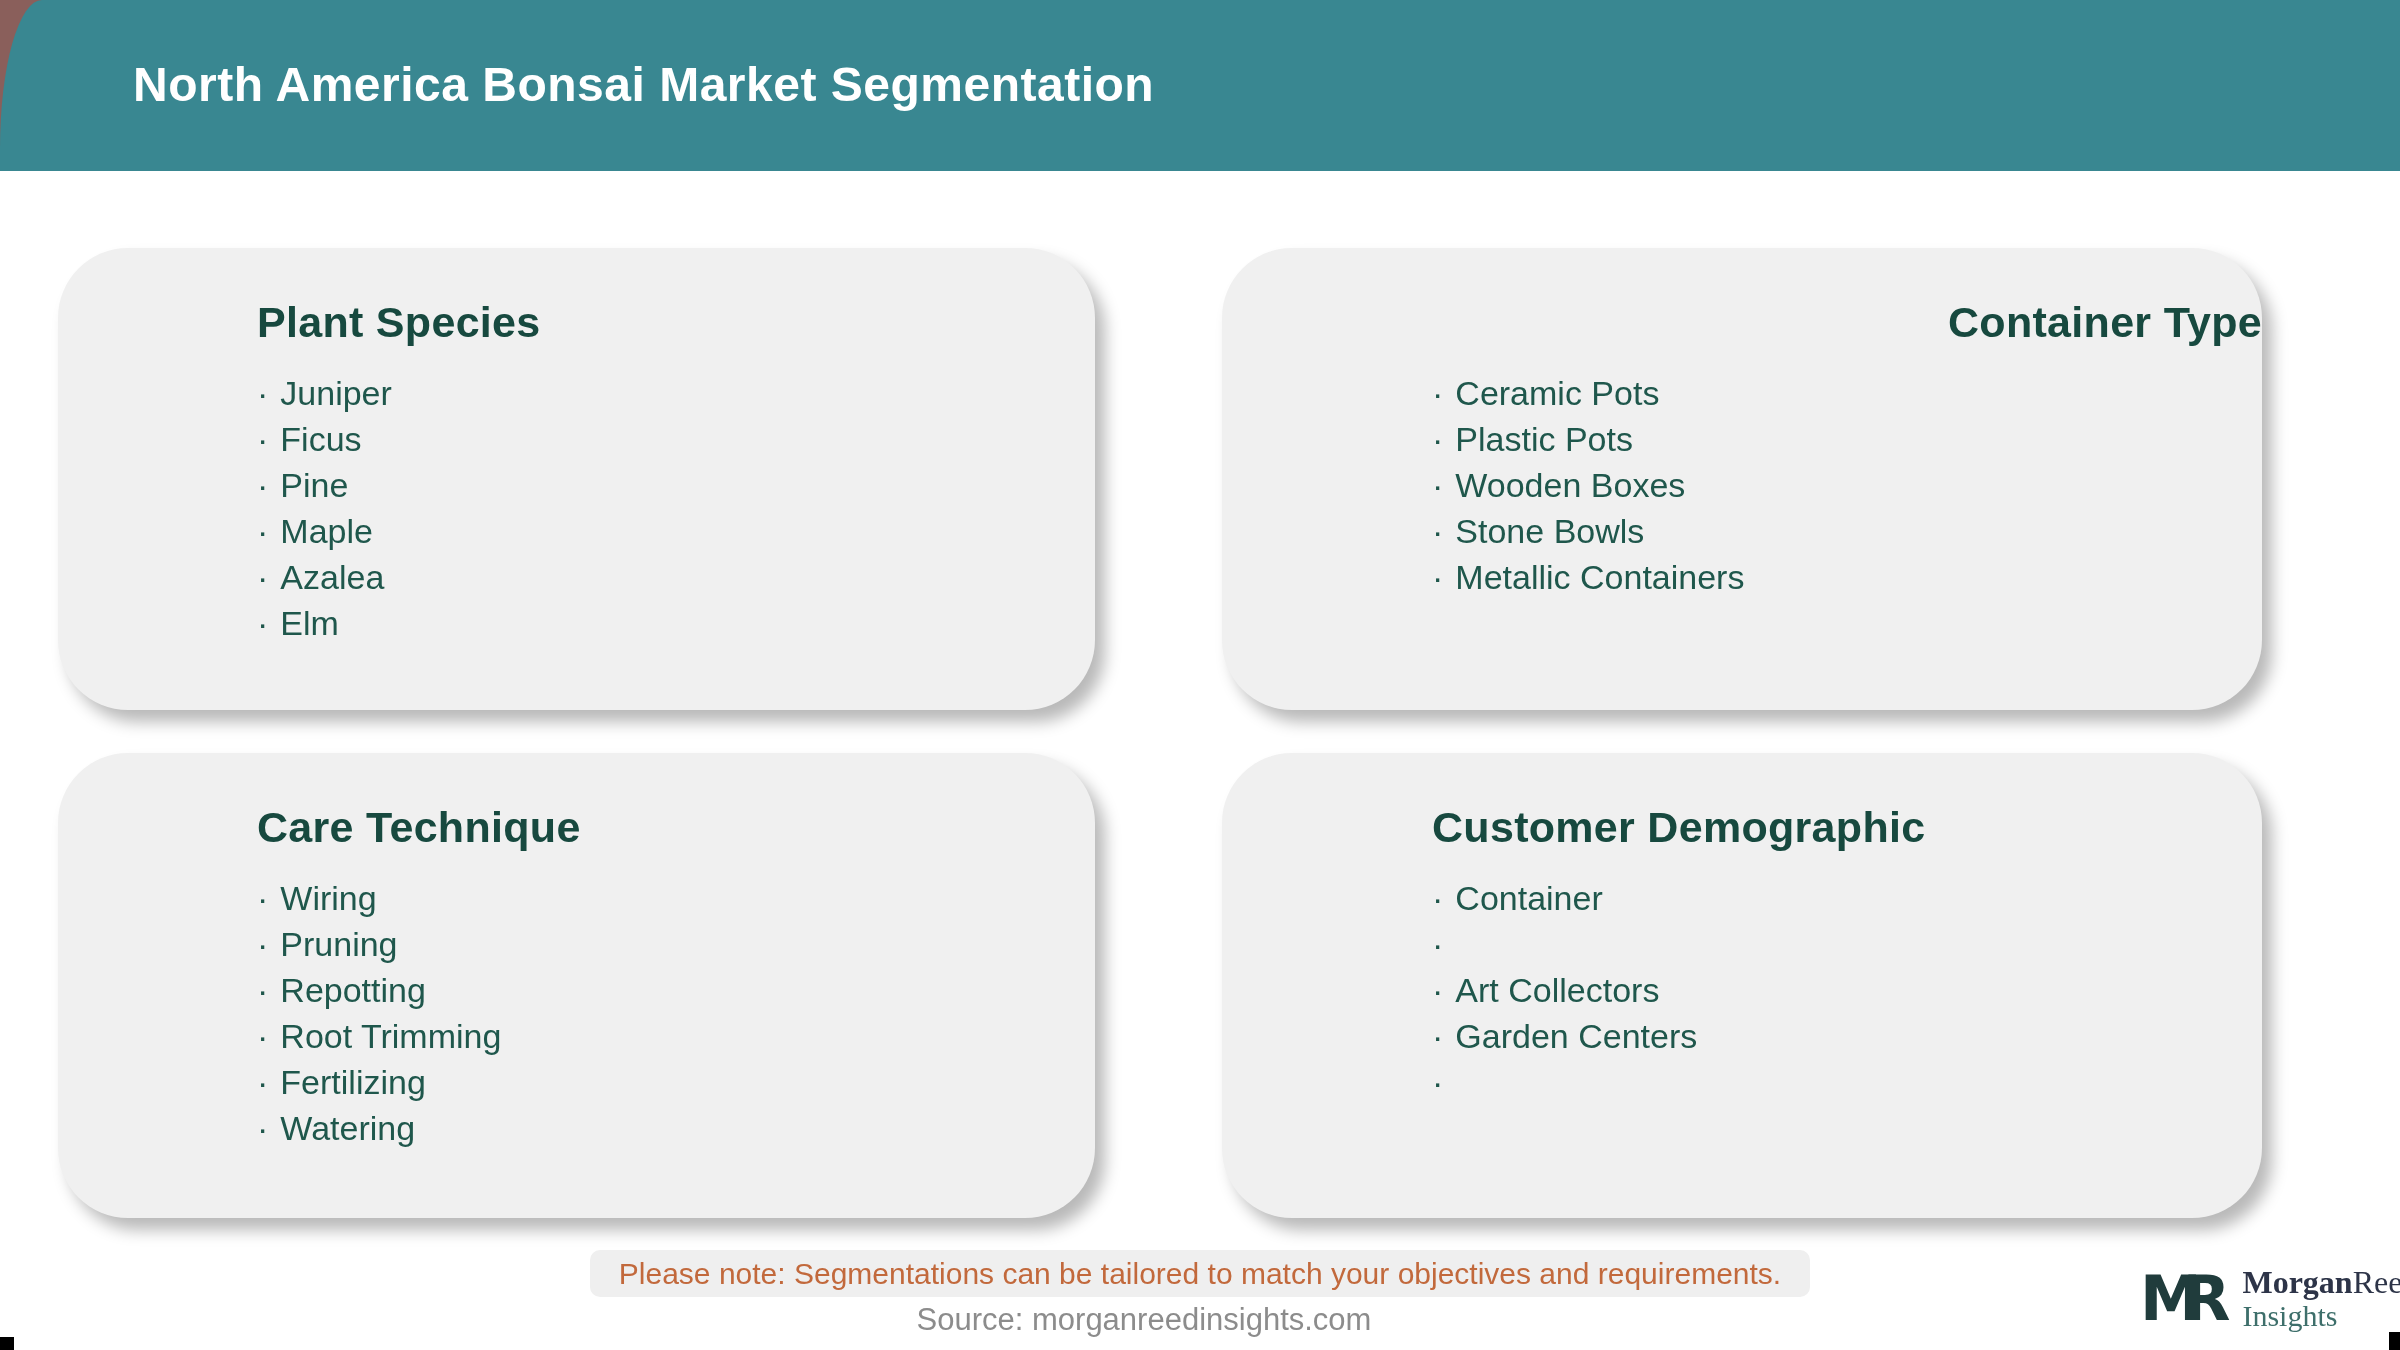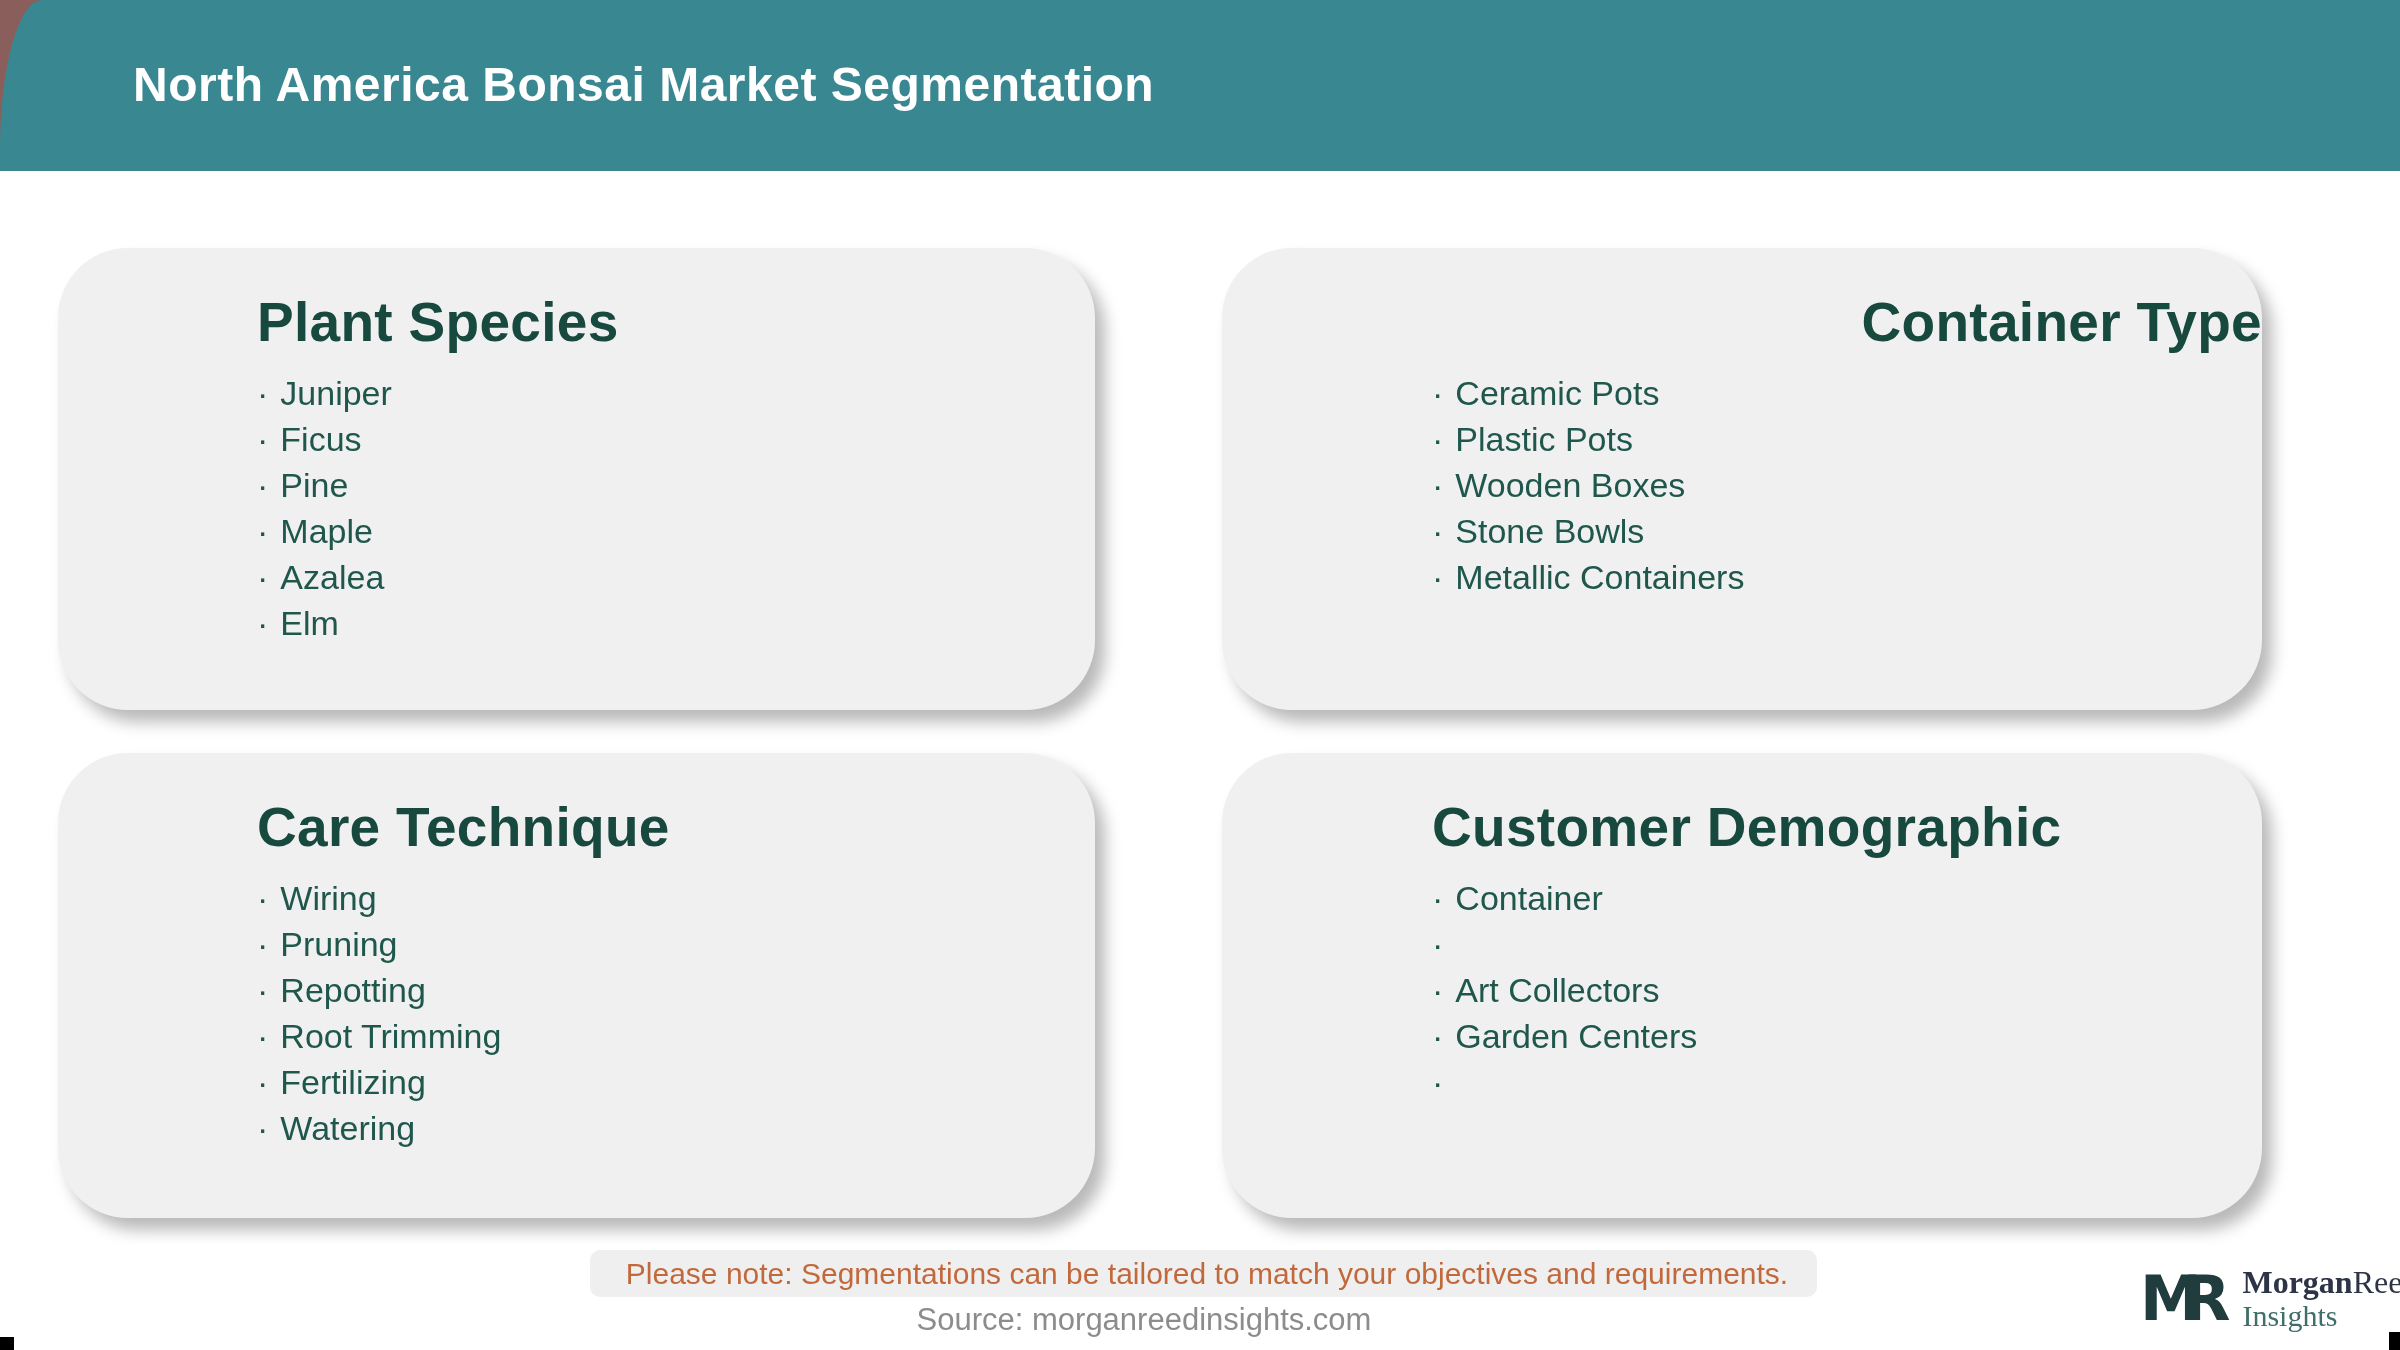--- a/index.html
+++ b/index.html
@@ -25,34 +25,34 @@
   .card{
     position:absolute;background:#f0f0f0;border-radius:70px;
     box-shadow:10px 12px 16px rgba(0,0,0,0.28);
     box-sizing:border-box;padding-top:48px;
   }
   .card.pos0{left:58px;top:248px;width:1037px;height:462px;padding-left:199px;}
   .card.pos1{left:1222px;top:248px;width:1040px;height:462px;padding-left:210px;text-align:right;}
   .card.pos2{left:58px;top:753px;width:1037px;height:465px;padding-left:199px;}
   .card.pos3{left:1222px;top:753px;width:1040px;height:465px;padding-left:210px;}
   .card h2{
-    margin:0 0 22px 0;font-size:55px;line-height:52px;font-weight:bold;
+    margin:0 0 22px 0;font-size:43px;line-height:52px;font-weight:bold;
     color:#17493f;letter-spacing:0.3px;
   }
   .card ul{list-style:none;margin:0;padding:0;}
   .card li{
     display:flex;align-items:center;font-size:34px;line-height:46px;
     color:#1f574c;
   }
   .card .bullet{margin-right:12px;color:#1f574c;}
   .note{
     position:absolute;left:590px;top:1250px;width:1220px;height:47px;
     background:#efefef;border-radius:10px;
     display:flex;align-items:center;justify-content:center;
-    font-size:30px;color:#c2693c;padding-left:7px;
+    font-size:30px;color:#c2693c;
   }
   .source{
     position:absolute;left:0;top:1302px;width:2288px;text-align:center;
     font-size:31px;color:#8c8c8c;
   }
   .logo{
     position:absolute;left:2140px;top:1266px;display:flex;align-items:center;
   }
   .monogram{
     display:flex;font-family:"DejaVu Sans",sans-serif;font-weight:bold;

